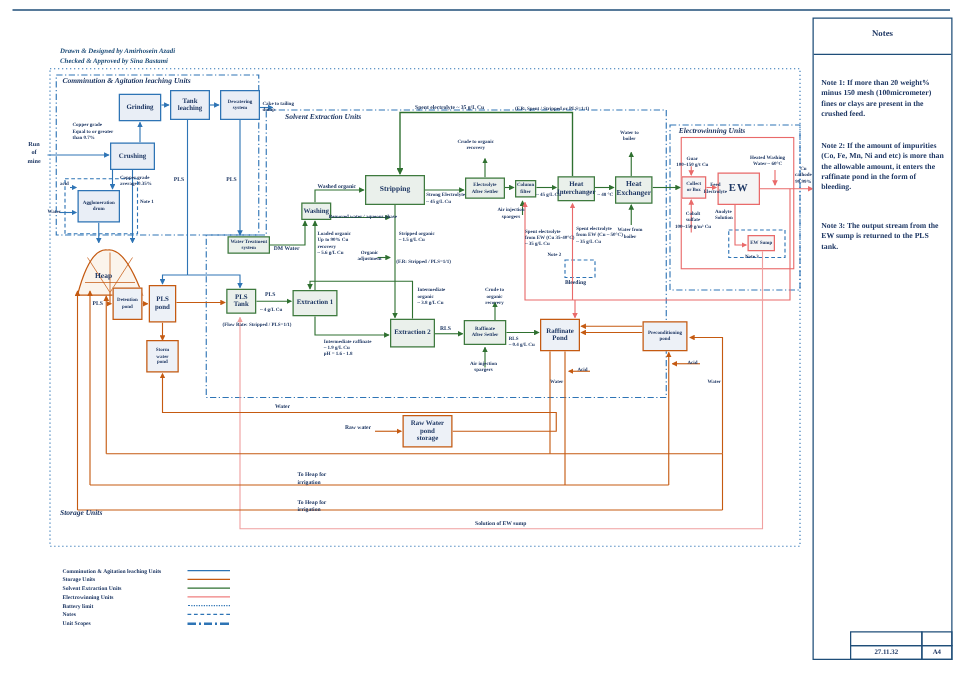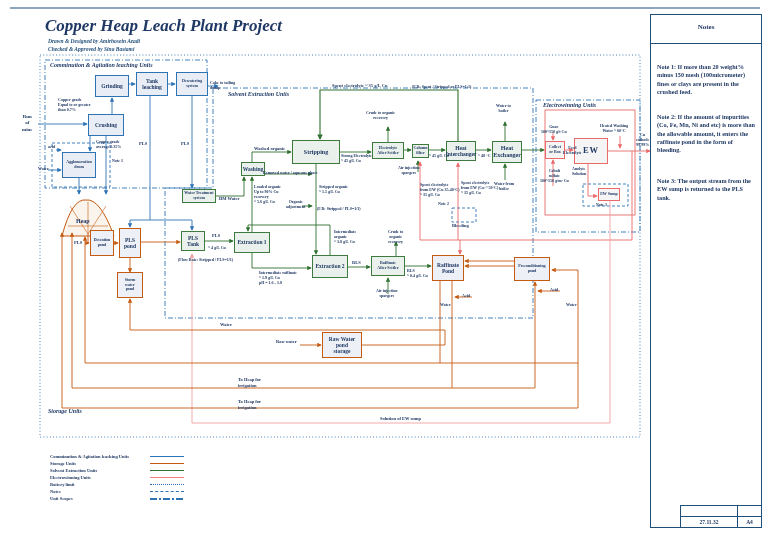--- a/index.html
+++ b/index.html
@@ -154,21 +154,20 @@
       <path d="M535 388 V282" marker-end="url(#aO)"></path>
       <path d="M440 281 V363"></path>
       <path d="M452 281 V388"></path>
       <path d="M472 297 H455" marker-end="url(#aO)"></path>
       <path d="M560 291 H538" marker-end="url(#aO)"></path>
       <path d="M514 261 H465" marker-end="url(#aO)"></path>
       <path d="M514 266 H465" marker-end="url(#aO)"></path>
     </g>
   </svg>
 
-  <div class="ttl">Copper Heap Leach Plant Project</div>
   <div class="cred" style="left:48px;top:38px;">Drawn &amp; Designed by  Amirhosein Azadi</div>
   <div class="cred" style="left:48px;top:46px;">Checked &amp; Approved by Sina Bastami</div>
 
   <div class="sec" style="left:50px;top:62px;">Comminution &amp; Agitation leaching Units</div>
   <div class="sec" style="left:228px;top:91px;">Solvent Extraction Units</div>
   <div class="sec" style="left:543px;top:102px;">Electrowinning Units</div>
   <div class="sec" style="left:48px;top:408px;">Storage Units</div>
 
   <div class="bx" style="left:95px;top:75px;width:34px;height:22px;">Grinding</div>
   <div class="bx" style="left:136px;top:72px;width:32px;height:24px;">Tank

